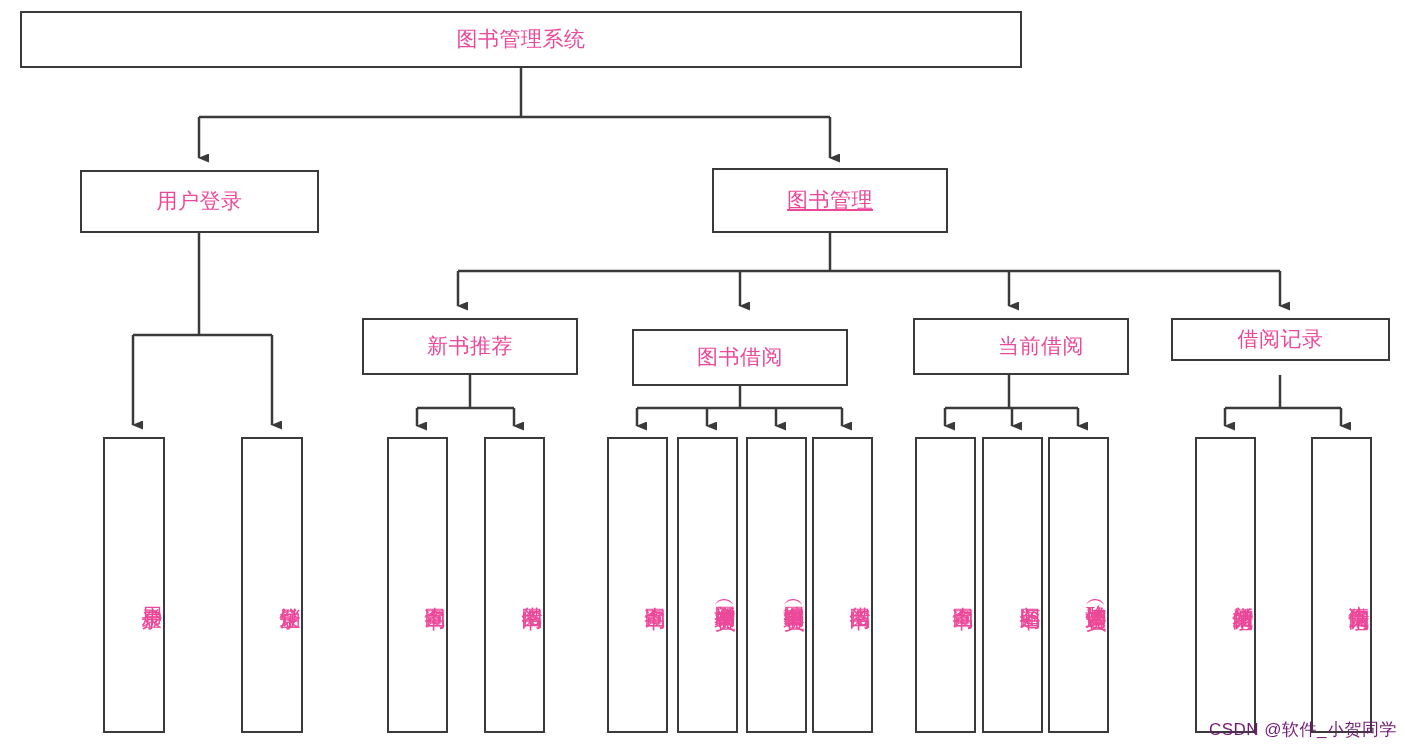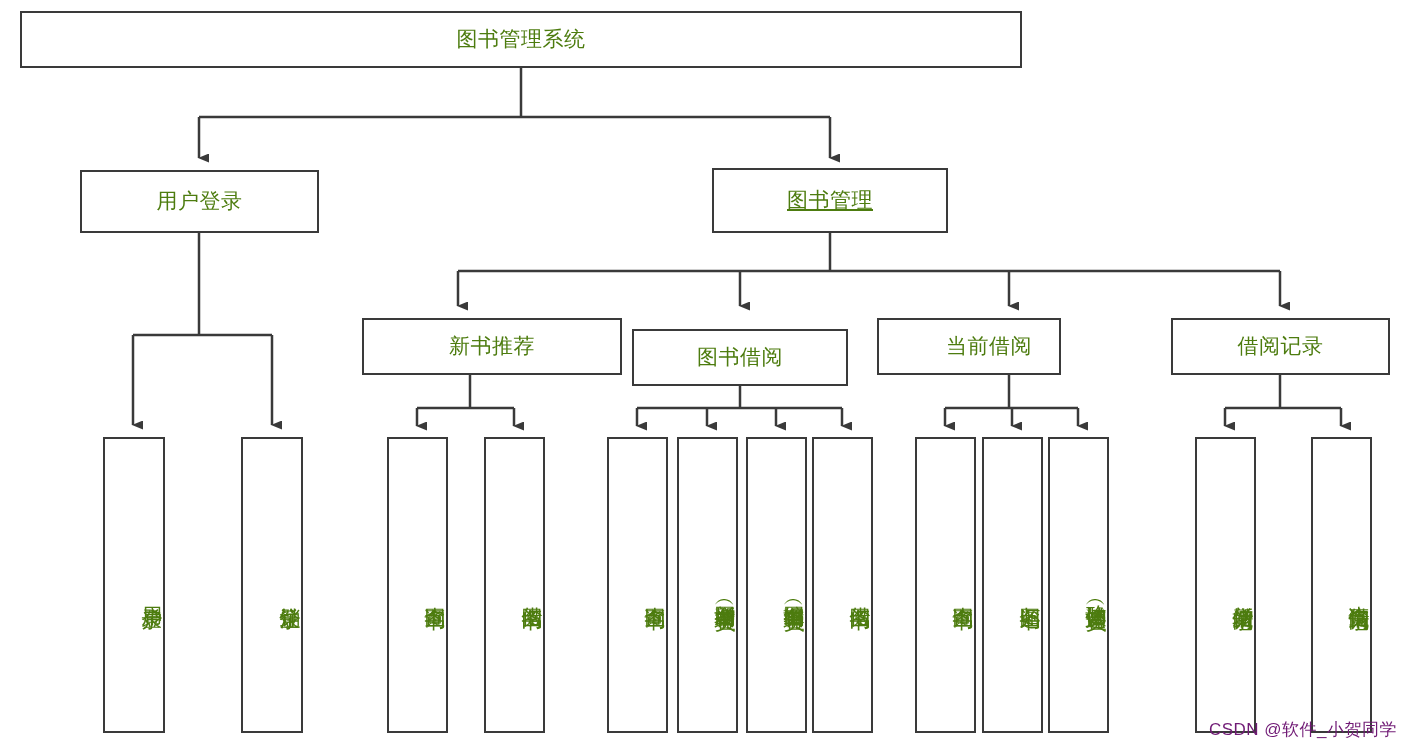--- a/index.html
+++ b/index.html
@@ -25,21 +25,21 @@
   }
   .node {
     position: absolute;
     background: #ffffff;
     border: 2.5px solid #3a3a3a;
     display: flex;
     align-items: center;
     justify-content: center;
     text-align: center;
     line-height: 1.05;
-    color: #4d7c0f;
+    color: #ec4899;
   }
   .node.horiz {
     font-size: 21px;
     letter-spacing: 0.5px;
   }
   .node.vert {
     writing-mode: vertical-rl;
     text-orientation: upright;
     font-size: 21px;
     align-items: flex-start;
@@ -124,30 +124,30 @@
     <span>图书管理系统</span>
   </div>
 
   <div class="node horiz" style="left:80px; top:170px; width:239px; height:63px;">
     <span>用户登录</span>
   </div>
   <div class="node horiz" style="left:712px; top:168px; width:236px; height:65px;text-decoration:underline;">
     <span>图书管理</span>
   </div>
 
-  <div class="node horiz" style="left:362px; top:318px; width:260px; height:57px;">
+  <div class="node horiz" style="left:362px; top:318px; width:216px; height:57px;">
     <span>新书推荐</span>
   </div>
   <div class="node horiz" style="left:632px; top:329px; width:216px; height:57px;">
     <span>图书借阅</span>
   </div>
-  <div class="node horiz" style="left:877px; top:318px; width:184px; height:57px;padding-left:40px;">
+  <div class="node horiz" style="left:913px; top:318px; width:216px; height:57px;padding-left:40px;">
     <span>当前借阅</span>
   </div>
-  <div class="node horiz" style="left:1171px; top:318px; width:219px; height:57px;">
+  <div class="node horiz" style="left:1171px; top:318px; width:219px; height:43px;">
     <span>借阅记录</span>
   </div>
 
   <div class="node vert" style="left:103px; top:437px; width:62px; height:296px;">
     <span>用户登录</span>
   </div>
   <div class="node vert" style="left:241px; top:437px; width:62px; height:296px;">
     <span>注销登录</span>
   </div>
 

